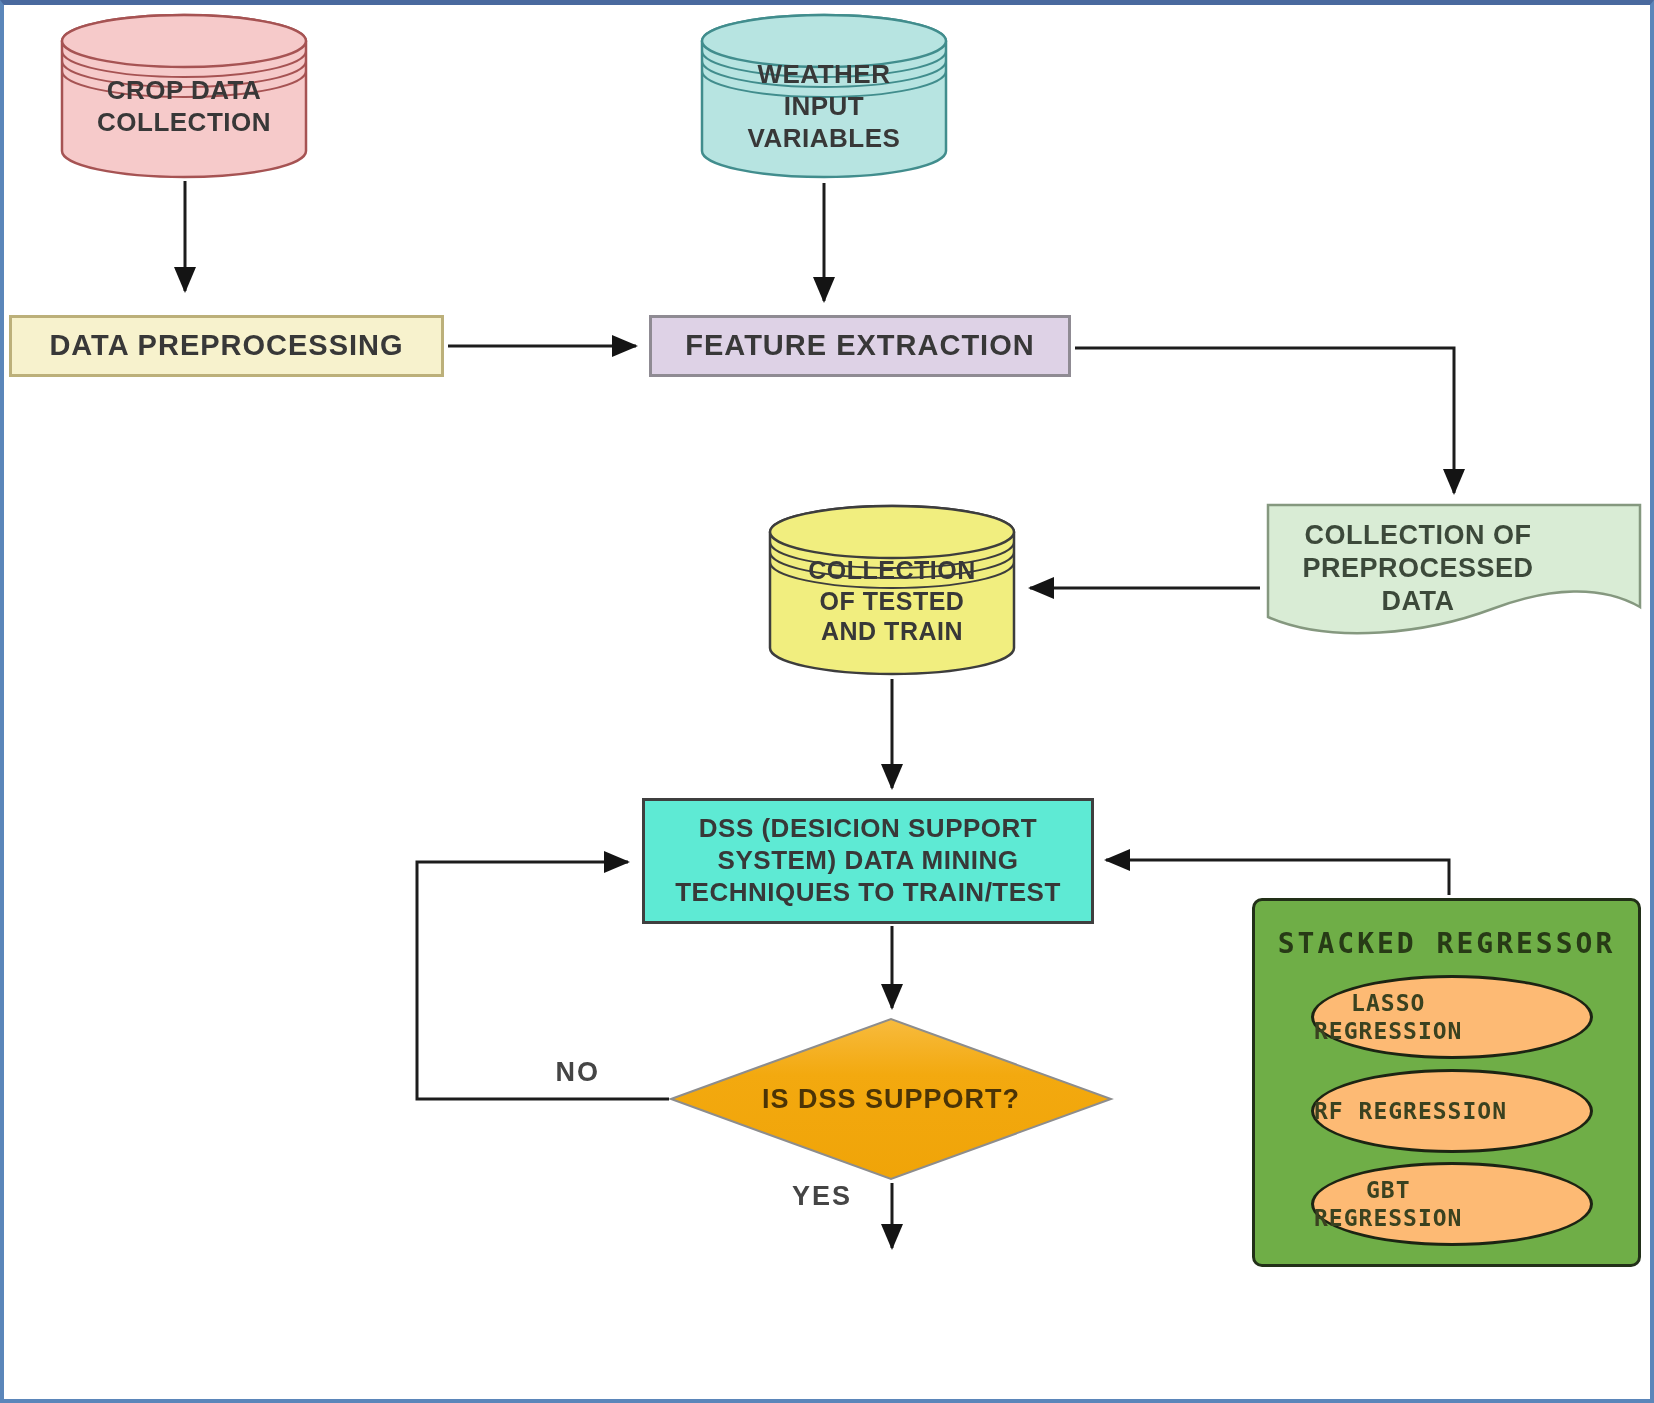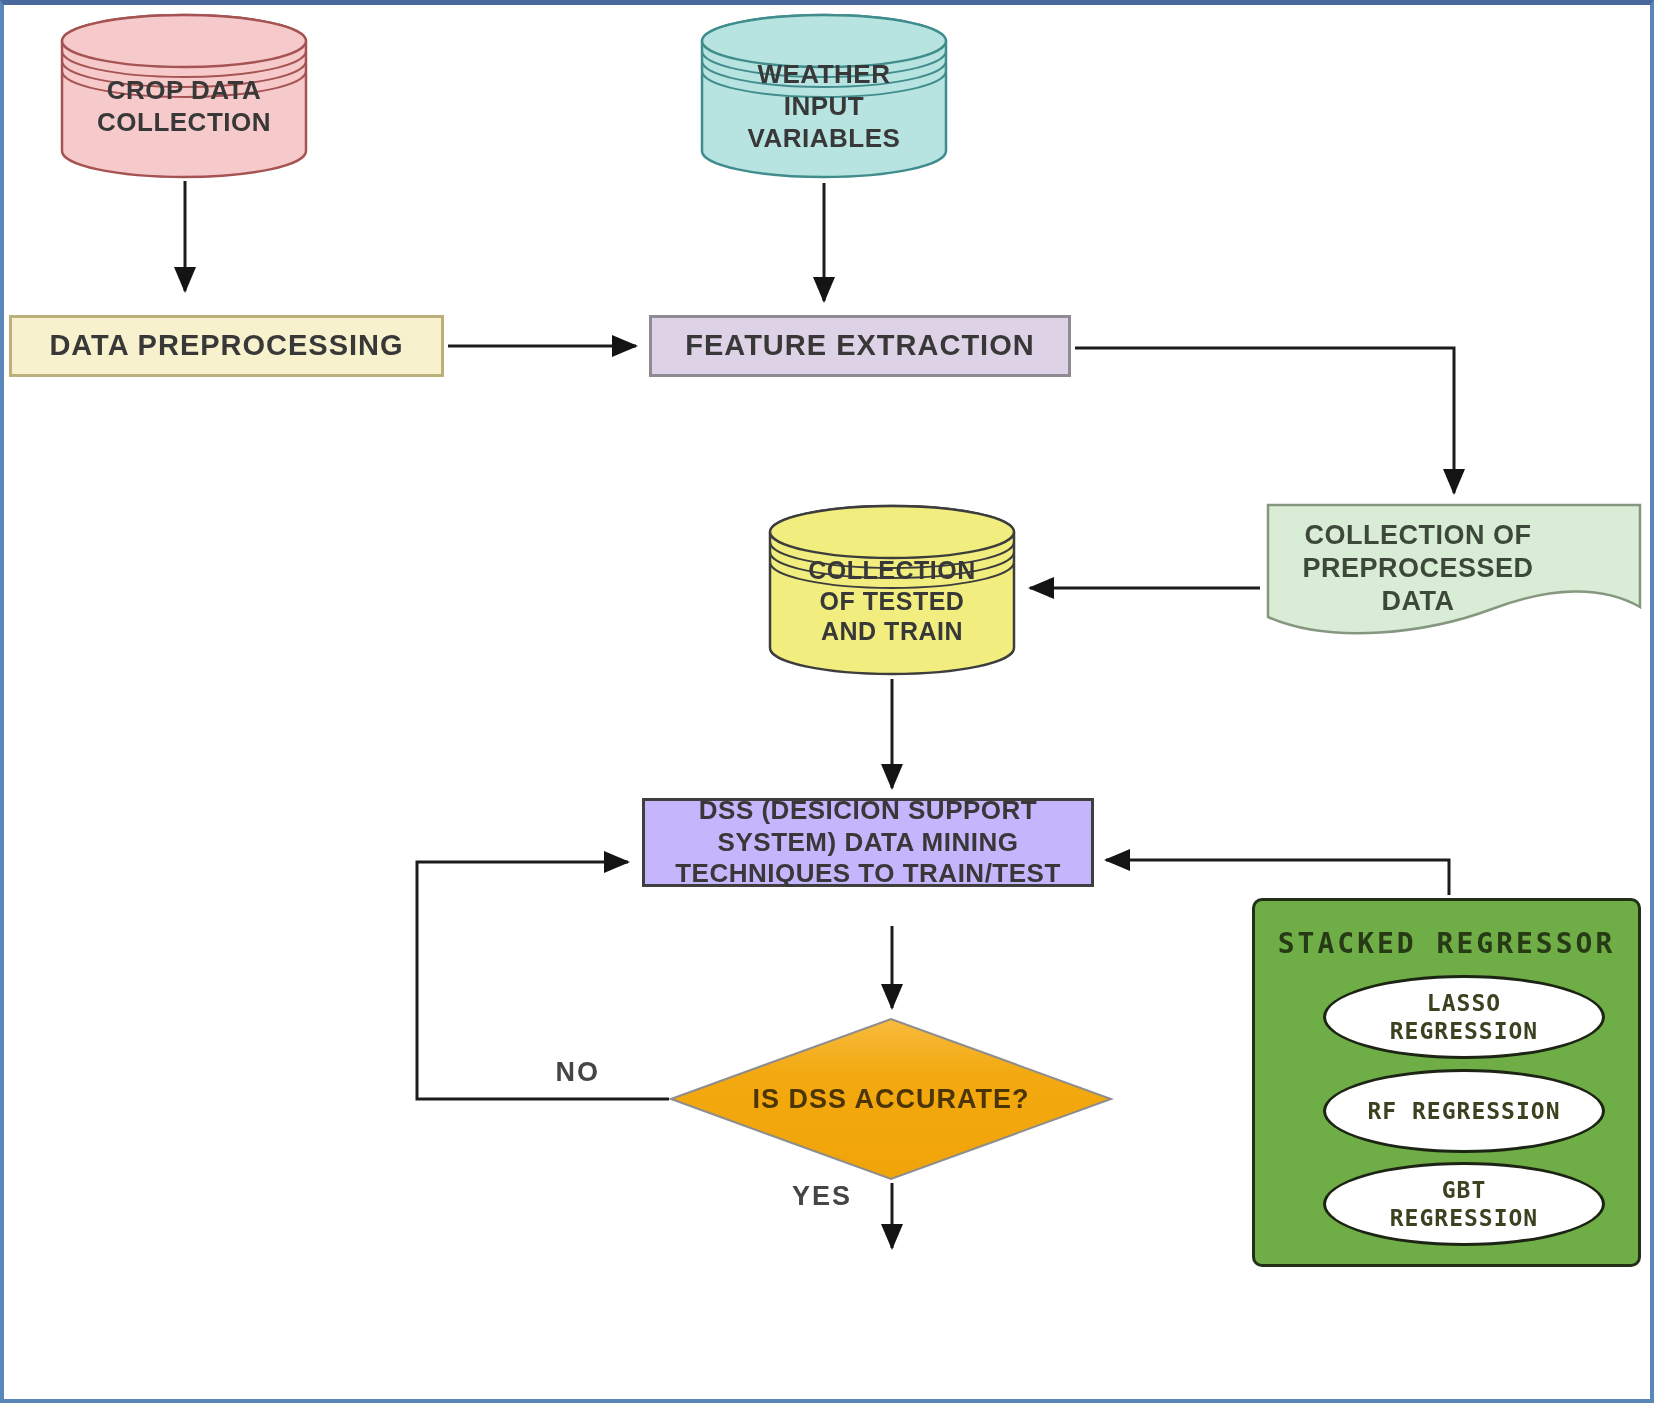--- a/index.html
+++ b/index.html
@@ -39,22 +39,22 @@
 
   #data-preprocessing {
     left: 5px; top: 310px; width: 435px; height: 62px;
     background: #f7f2cd; border: 3px solid #bcb07a;
   }
   #feature-extraction {
     left: 645px; top: 310px; width: 422px; height: 62px;
     background: #ded2e6; border: 3px solid #8f8b93;
   }
   #dss-box {
-    left: 638px; top: 793px; width: 452px; height: 89px;
-    background: #c4b5fd; border: 3px solid #3f3f3f;
+    left: 638px; top: 793px; width: 452px; height: 126px;
+    background: #5eead4; border: 3px solid #3f3f3f;
   }
   #dss-box .label { font-size: 26px; letter-spacing: 0.5px; }
 
   
   .cyl svg { position: absolute; left: 0; top: 0; }
   .cyl .label {
     position: absolute; left: 4px; right: 4px; top: 34px; bottom: 10px;
     display: flex; align-items: center; justify-content: center;
     font-size: 26px;
   }
@@ -87,23 +87,23 @@
     box-sizing: border-box;
   }
   #stacked .panel-title {
     position: absolute; left: 0; right: 0; top: 26px;
     text-align: center;
     font-family: "DejaVu Sans Mono", monospace;
     font-weight: bold; font-size: 28px; letter-spacing: 3px;
     color: #273a16;
   }
   .ellipse {
-    position: absolute; left: 68px; width: 282px; height: 84px;
-    background: #ffffff; border: 3px solid #1c2413; border-radius: 50%;
-    display: flex; align-items: center; justify-content: center;
+    position: absolute; left: 56px; width: 282px; height: 84px;
+    background: #fdba74; border: 3px solid #1c2413; border-radius: 50%;
+    display: flex; align-items: center; justify-content: flex-start;
     box-sizing: border-box;
   }
   .ellipse .label {
     font-family: "DejaVu Sans Mono", monospace;
     font-size: 23px; letter-spacing: 1px; color: #3a4220;
   }
   #ellipse-lasso { top: 74px; }
   #ellipse-rf    { top: 168px; }
   #ellipse-gbt   { top: 261px; }
 
@@ -188,21 +188,21 @@
     <svg width="460" height="176" viewBox="0 0 460 176">
       <defs>
         <linearGradient id="diamondGrad" x1="0" y1="0" x2="0" y2="1">
           <stop offset="0" stop-color="#f7bb3e"></stop>
           <stop offset="0.35" stop-color="#f3a90f"></stop>
           <stop offset="1" stop-color="#f0a408"></stop>
         </linearGradient>
       </defs>
       <polygon points="10,88 230,8 450,88 230,168" fill="url(#diamondGrad)" stroke="#8d8d8d" stroke-width="2"></polygon>
     </svg>
-    <div class="label">IS DSS ACCURATE?</div>
+    <div class="label">IS DSS SUPPORT?</div>
   </div>
 
 
   <div class="node" id="stacked">
     <div class="panel-title">STACKED REGRESSOR</div>
     <div class="ellipse" id="ellipse-lasso">
       <div class="label">LASSO
 REGRESSION</div>
     </div>
     <div class="ellipse" id="ellipse-rf">

